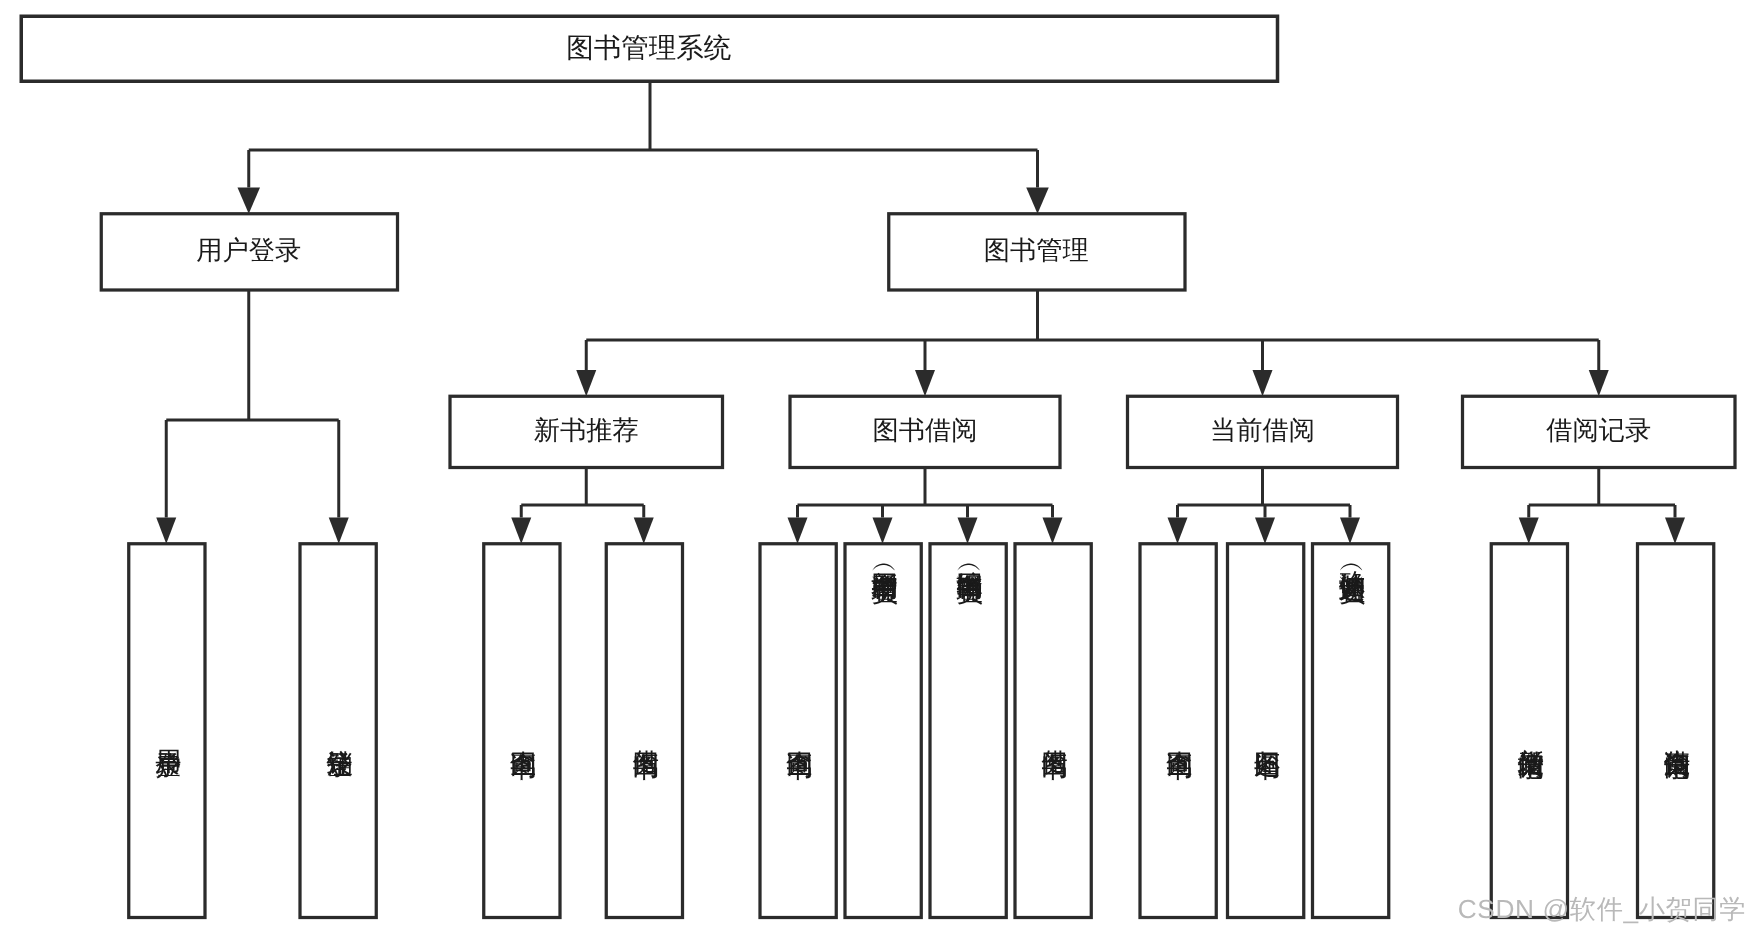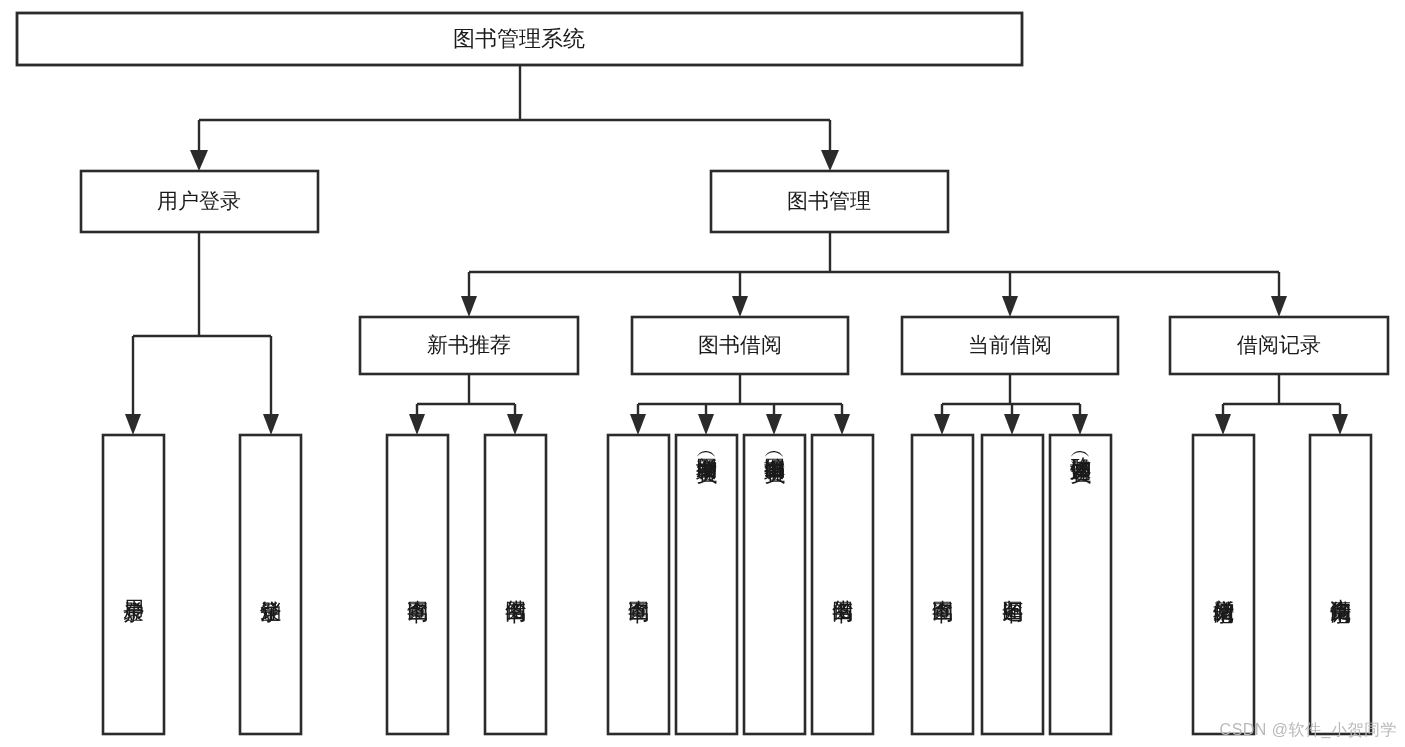--- a/index.html
+++ b/index.html
@@ -75,21 +75,21 @@
     letter-spacing: 1px;
     color: #1a1a1a;
     white-space: nowrap;
     text-align: center;
   }
   .watermark {
     position: absolute;
     right: 8px;
     bottom: 6px;
     font-family: "Liberation Sans", "DejaVu Sans", sans-serif;
-    font-size: 16px;
+    font-size: 21px;
     color: #b9b9b9;
     letter-spacing: 0.5px;
     white-space: nowrap;
   }
 </style>
 </head>
 <body>
 
 <div id="diagram-root">
 

